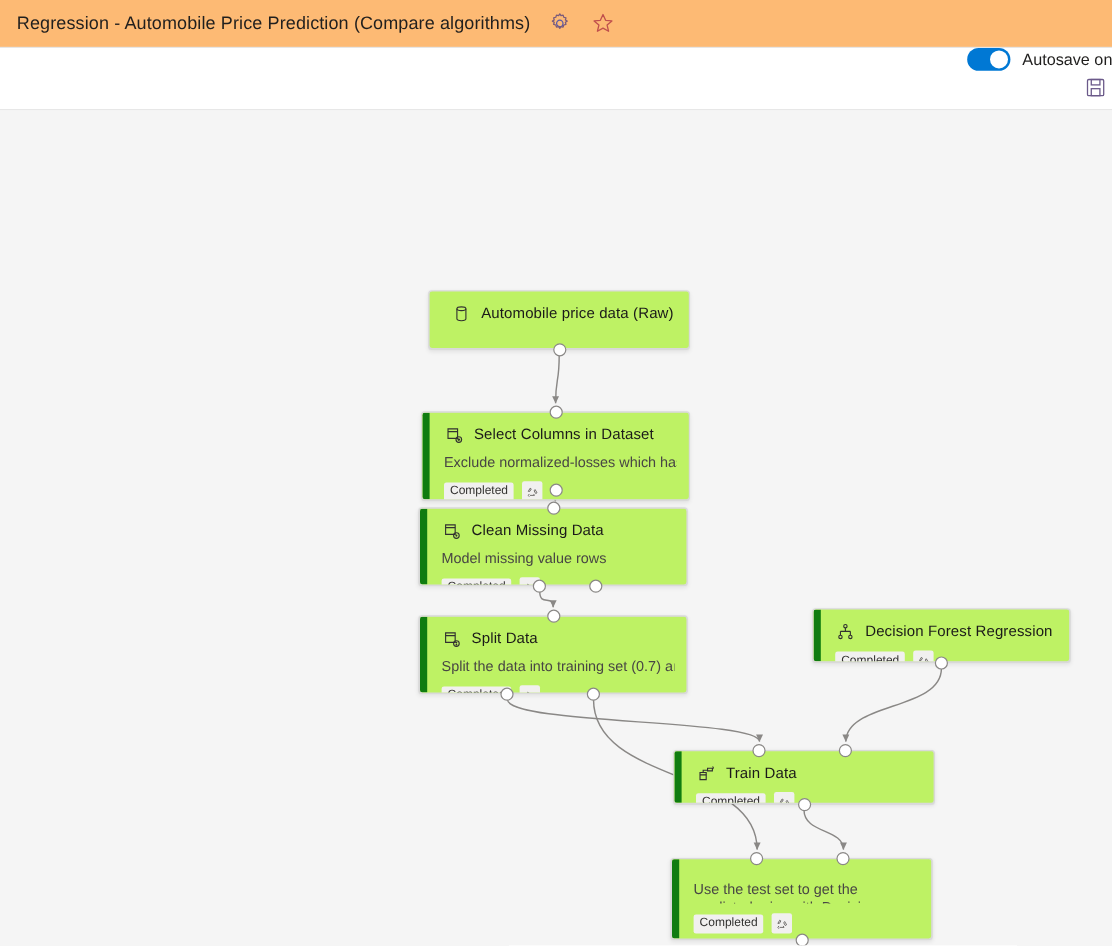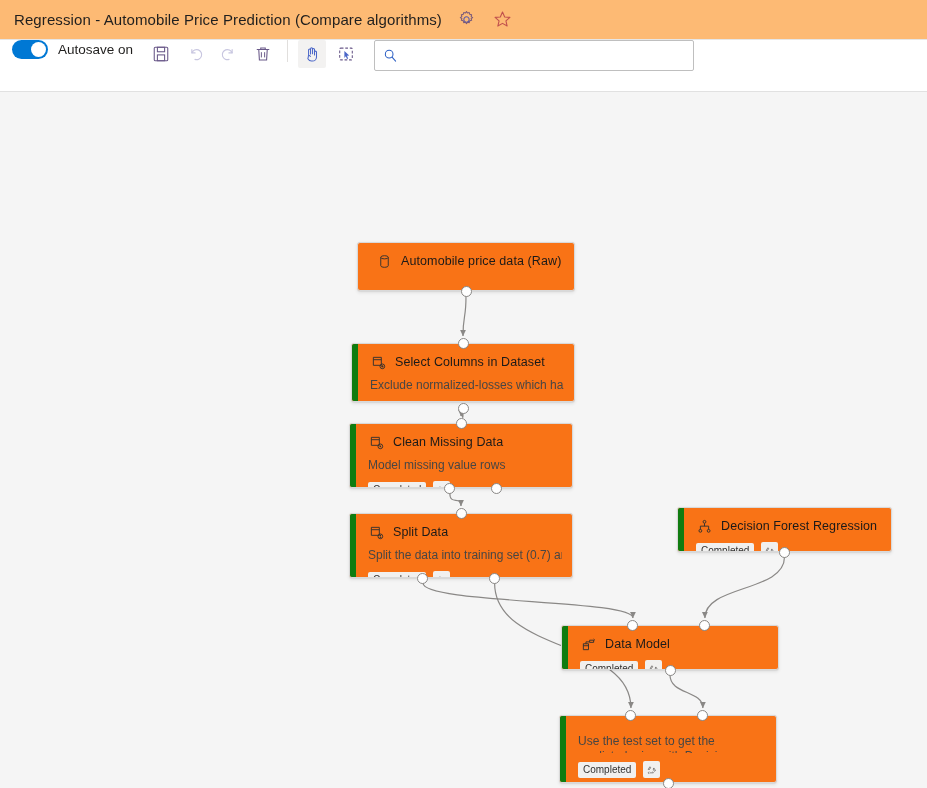--- a/index.html
+++ b/index.html
@@ -30,21 +30,21 @@
     display: flex; align-items: center; justify-content: center;
     cursor: pointer;
   }
   .title-icon svg { display: block; }
 
   
   .toolbar {
     position: absolute; left: 0; top: 40px; width: 927px; height: 52px;
     background: #ffffff;
     border-bottom: 1px solid #e1e1e1;
-    display: flex; align-items: flex-start;
+    display: flex; align-items: flex-end; flex-direction: column;
   }
   .toggle-wrap { display:flex; align-items:center; margin-left: 12px; cursor:pointer; }
   .toggle {
     width: 36px; height: 19px; border-radius: 10px; background: #0078d4;
     position: relative; flex: none;
   }
   .toggle .knob {
     position: absolute; right: 2px; top: 2px;
     width: 15px; height: 15px; border-radius: 50%; background: #fff;
   }
@@ -78,21 +78,21 @@
   
   .canvas {
     position: absolute; left: 0; top: 92px; width: 927px; height: 696px;
     background: #f5f5f5; overflow: hidden;
   }
   .edges { position: absolute; left:0; top:0; width: 927px; height: 696px; }
 
   
   .node {
     position: absolute;
-    background: #f97316;
+    background: #bef264;
     border: 1px solid #d9d9d9;
     border-radius: 3px;
     box-shadow: 0 0.3px 0.9px rgba(0,0,0,0.06), 0 1.6px 3.6px rgba(0,0,0,0.08);
     overflow: hidden;
     cursor: pointer;
   }
   .node .accent {
     position: absolute; left: 0; top: 0; bottom: 0; width: 6px;
     background: #107c10;
   }
@@ -239,21 +239,21 @@
                 <svg width="15" height="15" viewBox="0 0 16 16" fill="none">
                   <ellipse cx="8" cy="3.5" rx="4" ry="1.7" stroke="#323130" stroke-width="1"></ellipse>
                   <path d="M4 3.5v9c0 .9 1.8 1.7 4 1.7s4-.8 4-1.7v-9" stroke="#323130" stroke-width="1"></path>
                 </svg>
               </span>
               <span class="node-title">Automobile price data (Raw)</span>
             </div>
           </div>
         </div>
         <div class="port" style="left: 466px; top: 199px;"></div>
-        <div class="node" style="left: 351px; top: 251px; width: 224px; height: 59px;">
+        <div class="node" style="left: 351px; top: 251px; width: 224px; height: 74px;">
           <div class="accent"></div>
           <div class="node-body">
             <div class="node-head">
               <span class="node-icon">
                 <svg width="15" height="15" viewBox="0 0 16 16" fill="none">
                   <path d="M2.5 2.5h8.5v8.5H2.5z" stroke="#323130" stroke-width="1"></path>
                   <path d="M2.5 5h8.5" stroke="#323130" stroke-width="1"></path>
                   <circle cx="12.1" cy="12.1" r="2.5" stroke="#323130" stroke-width="1"></circle>
                   <path d="M12.1 10.9v2.4M10.9 12.1h2.4" stroke="#323130" stroke-width="1"></path>
                 </svg>
@@ -373,21 +373,21 @@
             <div class="node-head">
               <span class="node-icon">
                 <svg width="15" height="15" viewBox="0 0 16 16" fill="none">
                   <path d="M2.5 7.2h5.5v6.3H2.5z" stroke="#323130" stroke-width="1"></path>
                   <path d="M2.5 9.3h5.5" stroke="#323130" stroke-width="1"></path>
                   <path d="M9.2 3.4h4.3v2.3H9.2z" stroke="#323130" stroke-width="1"></path>
                   <path d="M5.3 7.2V5.2h3.9" stroke="#323130" stroke-width="1"></path>
                   <path d="M13.9 2.2c.6.4.6 1.3 0 1.7" stroke="#323130" stroke-width="0.9" stroke-linecap="round"></path>
                 </svg>
               </span>
-              <span class="node-title">Data Model</span>
+              <span class="node-title">Train Data</span>
             </div>
             <div class="node-foot">
               <span class="badge">Completed</span>
               <span class="reuse-icon">
                 <svg width="12" height="12" viewBox="0 0 14 14" fill="none">
                   <path d="M4.4 3.3L2.6 6.4h1.5l1.4-2.4-1.1-.7z" stroke="#605e5c" stroke-width="0.85" stroke-linejoin="round"></path>
                   <path d="M9.2 4.6l1.9 3.1-1.3.8-1.5-2.6 0.9-1.3z" stroke="#605e5c" stroke-width="0.85" stroke-linejoin="round"></path>
                   <path d="M4.3 10.3h4.3l-.8-1.4" stroke="#605e5c" stroke-width="0.85" stroke-linejoin="round"></path>
                   <path d="M3.6 8.9l-1 1.4 1 1.3" stroke="#605e5c" stroke-width="0.85" stroke-linejoin="round"></path>
                 </svg>

